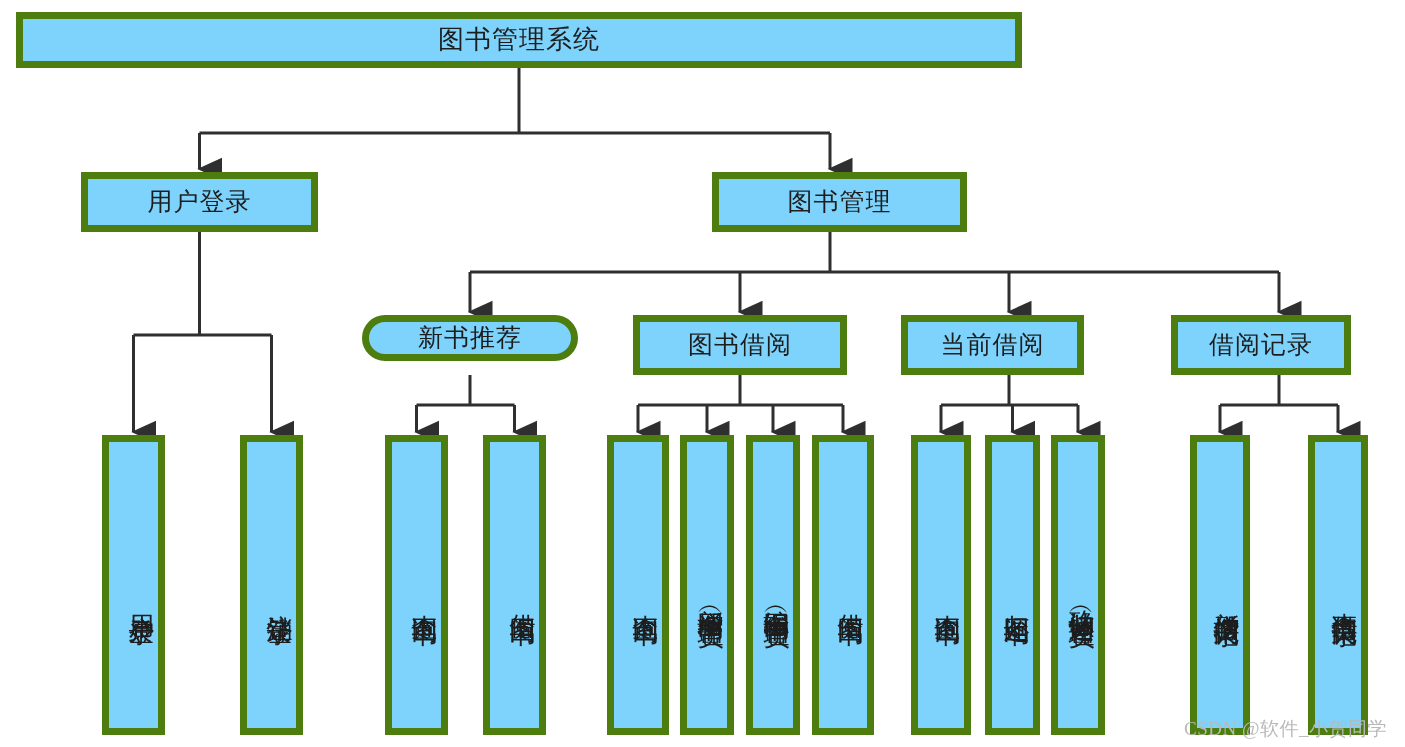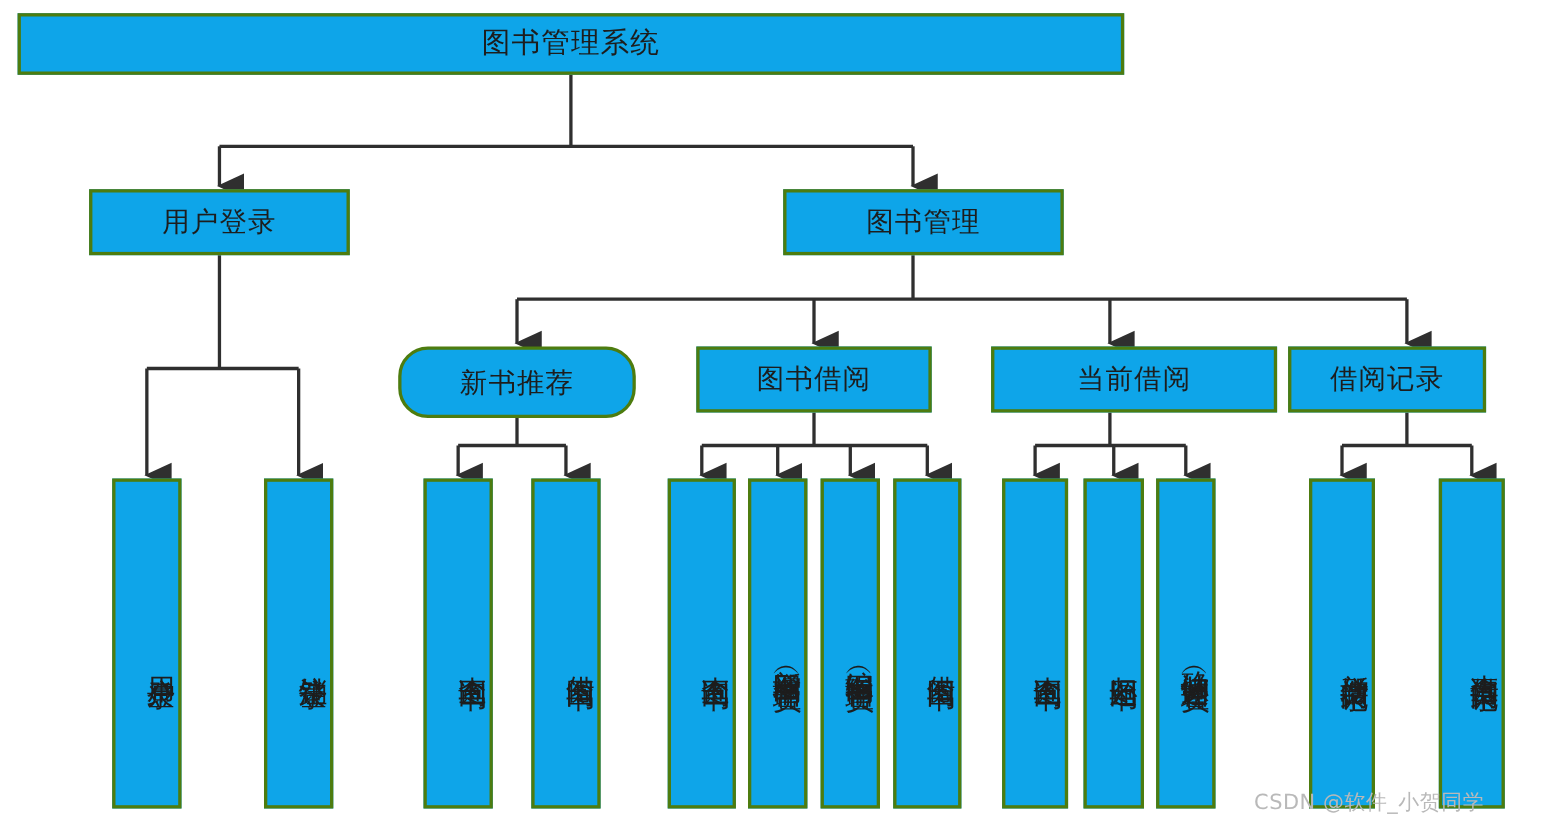--- a/index.html
+++ b/index.html
@@ -22,22 +22,22 @@
     position: absolute;
     left: 0;
     top: 0;
     width: 1405px;
     height: 747px;
     pointer-events: none;
   }
   .node {
     position: absolute;
     box-sizing: border-box;
-    background: #0ea5e9;
-    border: 3px solid #4d7c0f;
+    background: #7dd3fc;
+    border: 7px solid #4d7c0f;
     display: flex;
     align-items: center;
     justify-content: center;
     color: #1d1d1d;
   }
   .node.horiz {
     font-size: 25px;
     line-height: 1.2;
     letter-spacing: 1px;
   }
@@ -122,27 +122,27 @@
   <div id="node-layer">
       <div class="node horiz root" style="left: 16px; top: 12px; width: 1006px; height: 56px;">
         <span class="hlabel">图书管理系统</span>
       </div>
       <div class="node horiz" style="left: 81px; top: 172px; width: 237px; height: 60px;">
         <span class="hlabel">用户登录</span>
       </div>
       <div class="node horiz" style="left: 712px; top: 172px; width: 255px; height: 60px;">
         <span class="hlabel">图书管理</span>
       </div>
-      <div class="node horiz" style="left: 362px; top: 315px; width: 216px; height: 65px; border-radius: 27px;">
+      <div class="node horiz" style="left: 362px; top: 315px; width: 216px; height: 46px; border-radius: 27px;">
         <span class="hlabel">新书推荐</span>
       </div>
       <div class="node horiz" style="left: 633px; top: 315px; width: 214px; height: 60px;">
         <span class="hlabel">图书借阅</span>
       </div>
-      <div class="node horiz" style="left: 901px; top: 315px; width: 260px; height: 60px; align-items: center;">
+      <div class="node horiz" style="left: 901px; top: 315px; width: 183px; height: 60px; align-items: center;">
         <span class="hlabel">当前借阅</span>
       </div>
       <div class="node horiz" style="left: 1171px; top: 315px; width: 180px; height: 60px;">
         <span class="hlabel">借阅记录</span>
       </div>
       <div class="node vert" style="left: 102px; top: 435px; width: 63px; height: 300px;">
         <span class="vlabel">用户登录</span>
       </div>
       <div class="node vert" style="left: 240px; top: 435px; width: 63px; height: 300px;">
         <span class="vlabel">注销登录</span>
@@ -175,15 +175,15 @@
         <span class="vlabel">确认归还（管理员）</span>
       </div>
       <div class="node vert" style="left: 1190px; top: 435px; width: 60px; height: 300px;">
         <span class="vlabel">新增借阅记录</span>
       </div>
       <div class="node vert" style="left: 1308px; top: 435px; width: 60px; height: 300px;">
         <span class="vlabel">查询借阅记录</span>
       </div>
     </div>
 
-  <div class="watermark" style="left: 1140px; top: 716px;">CSDN @软件_小贺同学</div>
+  <div class="watermark" style="left: 1184px; top: 716px; font-family: Liberation Serif, serif;">CSDN @软件_小贺同学</div>
 
 </div>
 
 </body></html>

